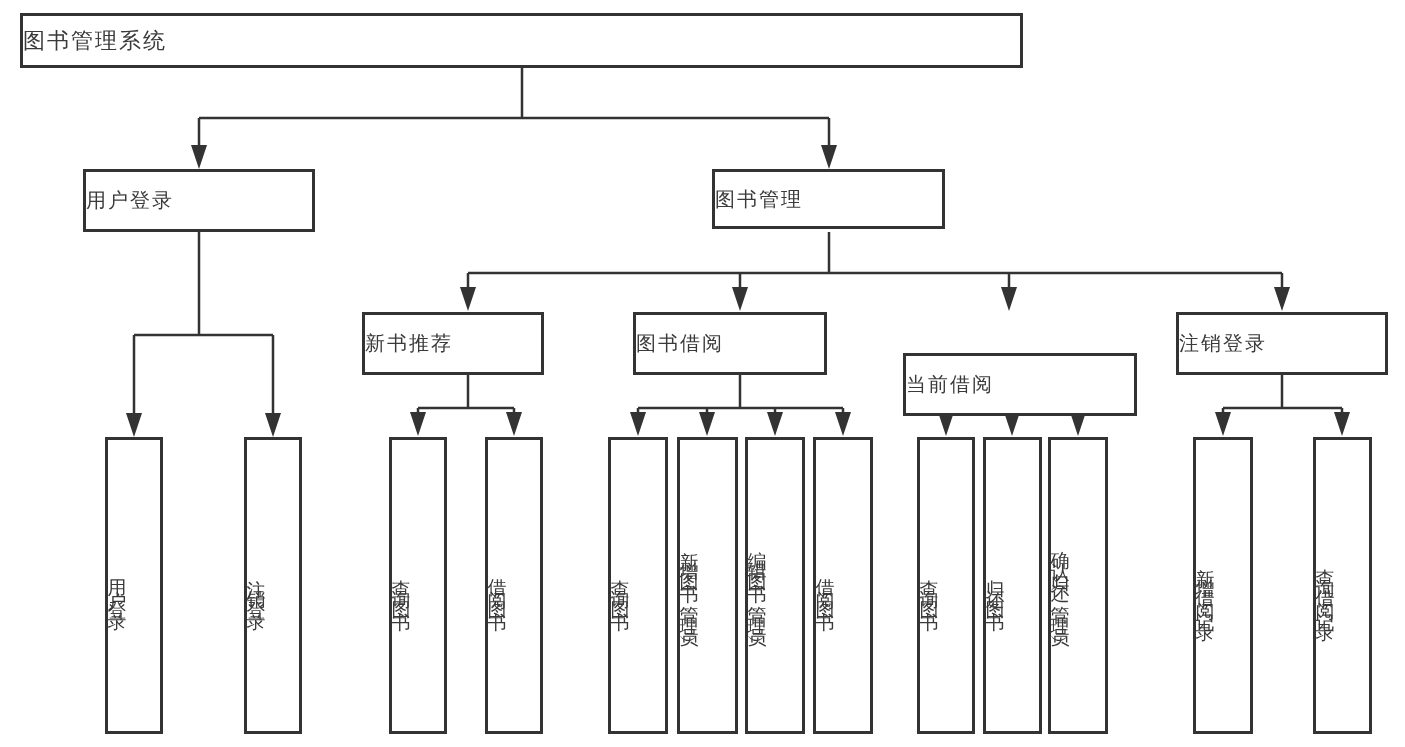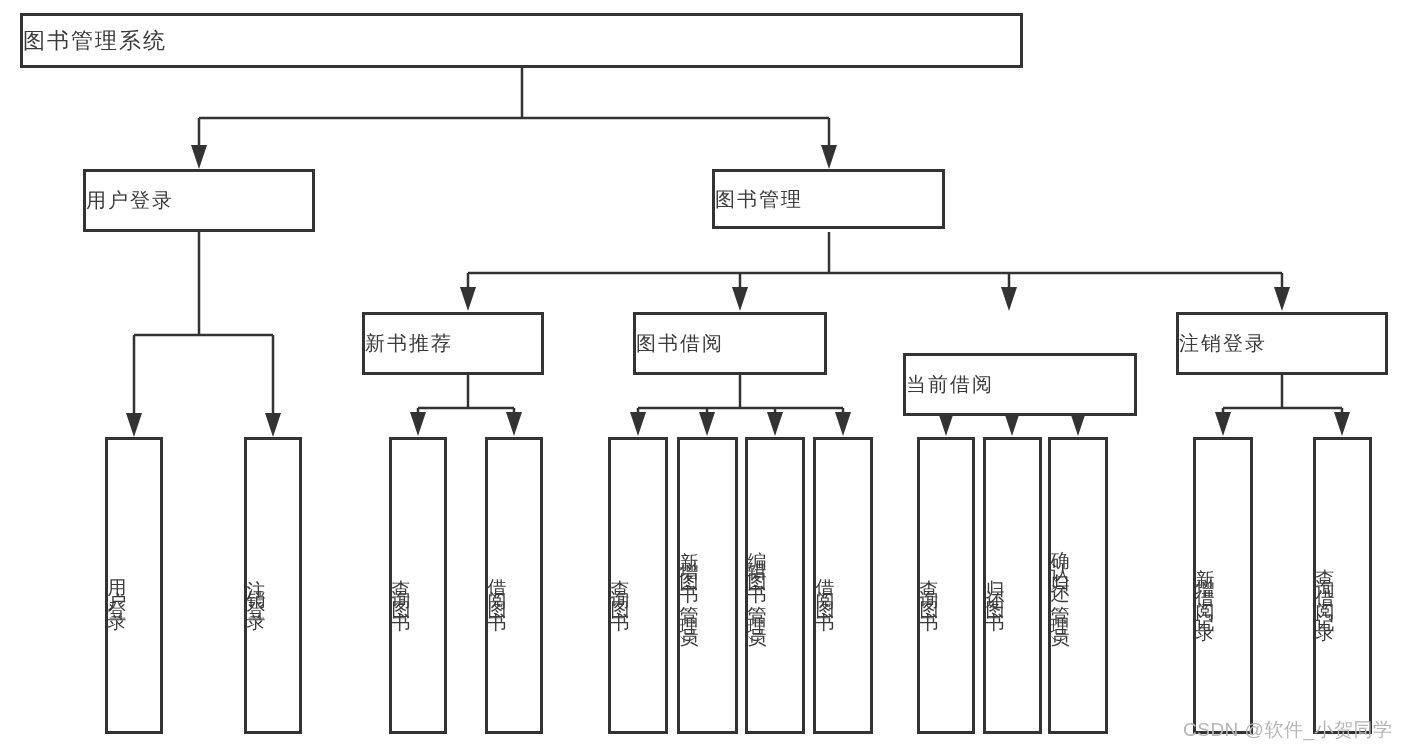--- a/index.html
+++ b/index.html
@@ -144,15 +144,14 @@
     <span>确认归还（管理员）</span>
   </div>
 
   <div class="node v" style="left:1193px;top:437px;width:60px;height:297px;">
     <span>新增借阅记录</span>
   </div>
   <div class="node v" style="left:1313px;top:437px;width:59px;height:297px;">
     <span>查询借阅记录</span>
   </div>
 
-  <div class="watermark">CSDN @软件_小贺同学</div>
 
 </div>
 
 </body></html>

